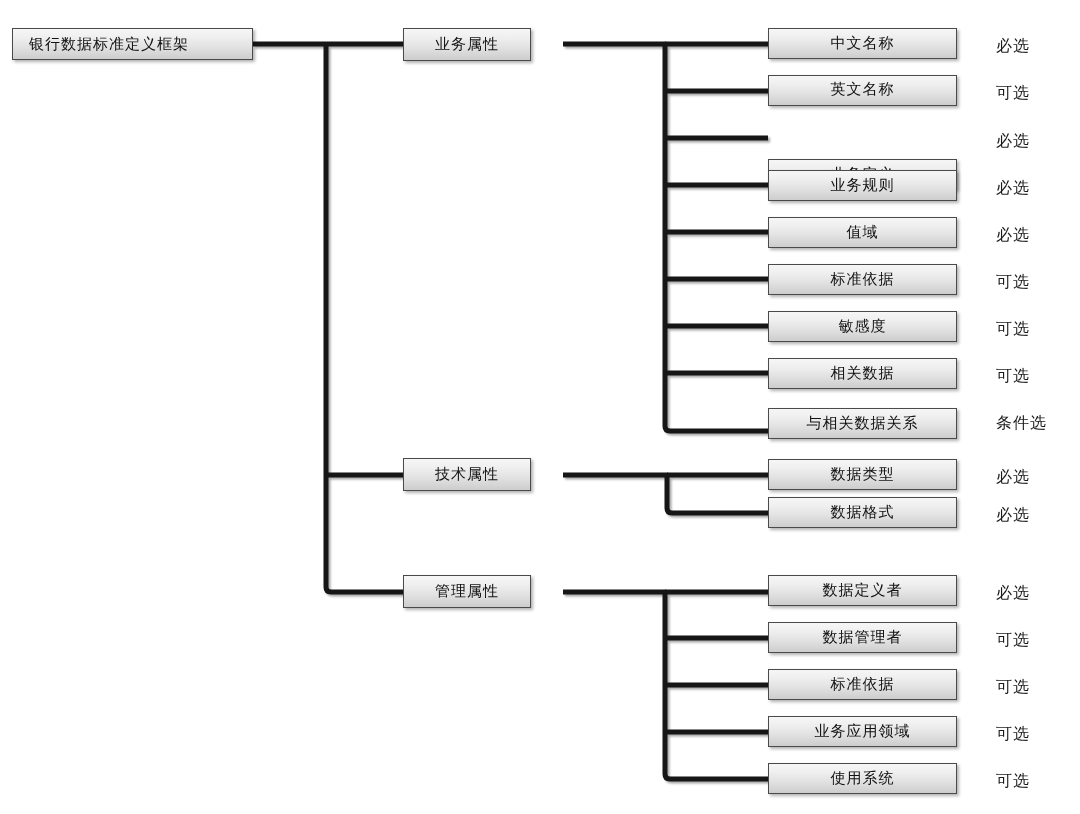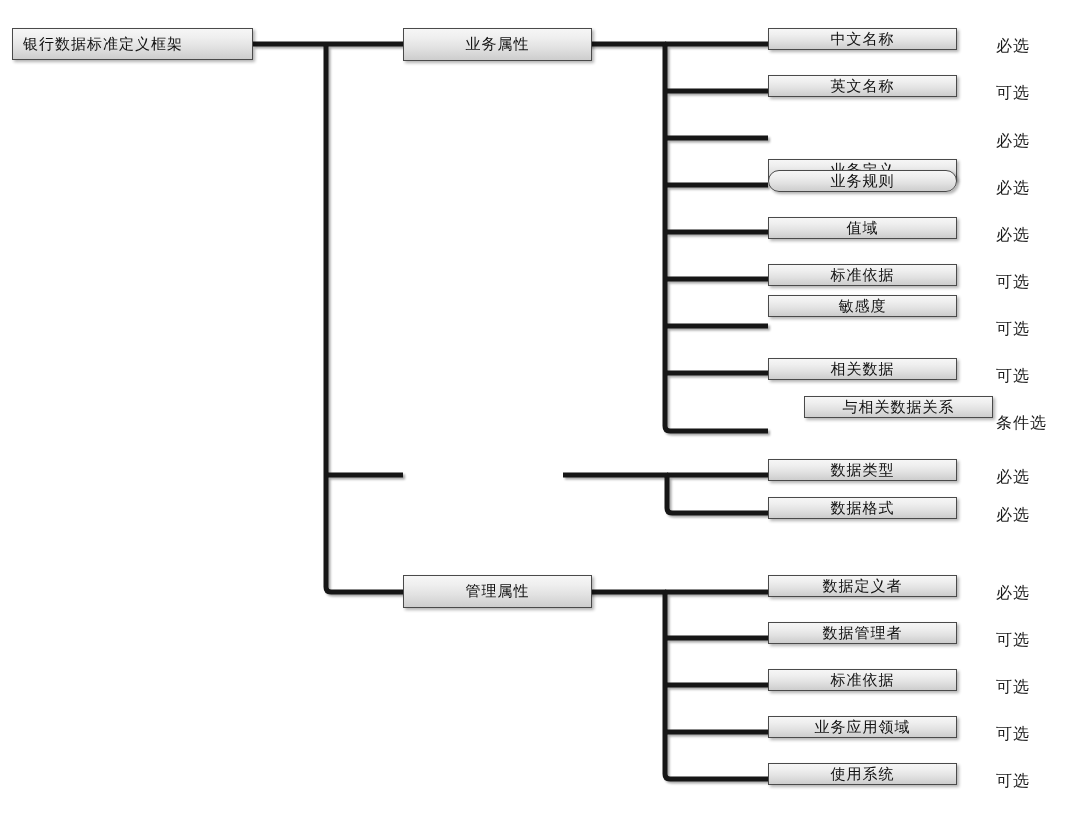--- a/index.html
+++ b/index.html
@@ -22,23 +22,23 @@
     box-shadow:2px 2px 3px rgba(0,0,0,0.30);
     display:flex;align-items:center;justify-content:center;
     font-size:15px;
     letter-spacing:1px;
     color:#111;
     white-space:nowrap;
     z-index:3;
   }
   .node .cap{display:block;line-height:1;}
 
-  .node.root{left:12px;top:28px;width:241px;height:32px;justify-content:flex-start;padding-left:10px;}
-  .node.mid{left:403px;width:189px;height:33px;}
-  .node.leaf{left:768px;width:189px;height:22px;}
+  .node.root{left:12px;top:28px;width:241px;height:32px;justify-content:flex-start;padding-left:16px;}
+  .node.mid{left:403px;width:128px;height:33px;}
+  .node.leaf{left:768px;width:189px;height:31px;}
 
   .req{
     position:absolute;
     left:996px;
     font-size:16px;
     letter-spacing:1px;
     color:#1a1a1a;
     white-space:nowrap;
     z-index:3;
   }
@@ -92,65 +92,68 @@
     </g>
   </svg>
 
   <div class="node root">
     <span class="cap">银行数据标准定义框架</span>
   </div>
 
   <div class="node mid" style="top:28px;">
     <span class="cap">业务属性</span>
   </div>
+  <div class="node mid" style="top:458px;">
+    <span class="cap">技术属性</span>
+  </div>
   <div class="node mid" style="top:575px;">
     <span class="cap">管理属性</span>
   </div>
 
   <div class="node leaf" style="top:28px;">
     <span class="cap">中文名称</span>
     </div>
   <div class="req" style="top:36px;">必选</div>
 
-  <div class="node leaf" style="top:75px;">
+  <div class="node leaf" style="top:75px;font-family:Liberation Mono, monospace;">
     <span class="cap">英文名称</span>
     </div>
   <div class="req" style="top:83px;">可选</div>
 
   <div class="node leaf" style="top:123px;margin-top:36px;">
     <span class="cap">业务定义</span>
     </div>
   <div class="req" style="top:131px;">必选</div>
 
-  <div class="node leaf" style="top:170px;border-radius:15px;">
+  <div class="node leaf" style="top:170px;">
     <span class="cap">业务规则</span>
     </div>
   <div class="req" style="top:178px;">必选</div>
 
   <div class="node leaf" style="top:217px;">
     <span class="cap">值域</span>
     </div>
   <div class="req" style="top:225px;">必选</div>
 
   <div class="node leaf" style="top:264px;">
     <span class="cap">标准依据</span>
     </div>
   <div class="req" style="top:272px;">可选</div>
 
-  <div class="node leaf" style="top:295px;">
+  <div class="node leaf" style="top:311px;">
     <span class="cap">敏感度</span>
     </div>
   <div class="req" style="top:319px;">可选</div>
 
   <div class="node leaf" style="top:358px;">
     <span class="cap">相关数据</span>
     </div>
   <div class="req" style="top:366px;">可选</div>
 
-  <div class="node leaf" style="top:396px;margin-left:36px;">
+  <div class="node leaf" style="top:408px;">
     <span class="cap">与相关数据关系</span>
     </div>
   <div class="req" style="top:413px;">条件选</div>
 
   <div class="node leaf" style="top:459px;">
     <span class="cap">数据类型</span>
     </div>
   <div class="req" style="top:467px;">必选</div>
 
   <div class="node leaf" style="top:497px;">

